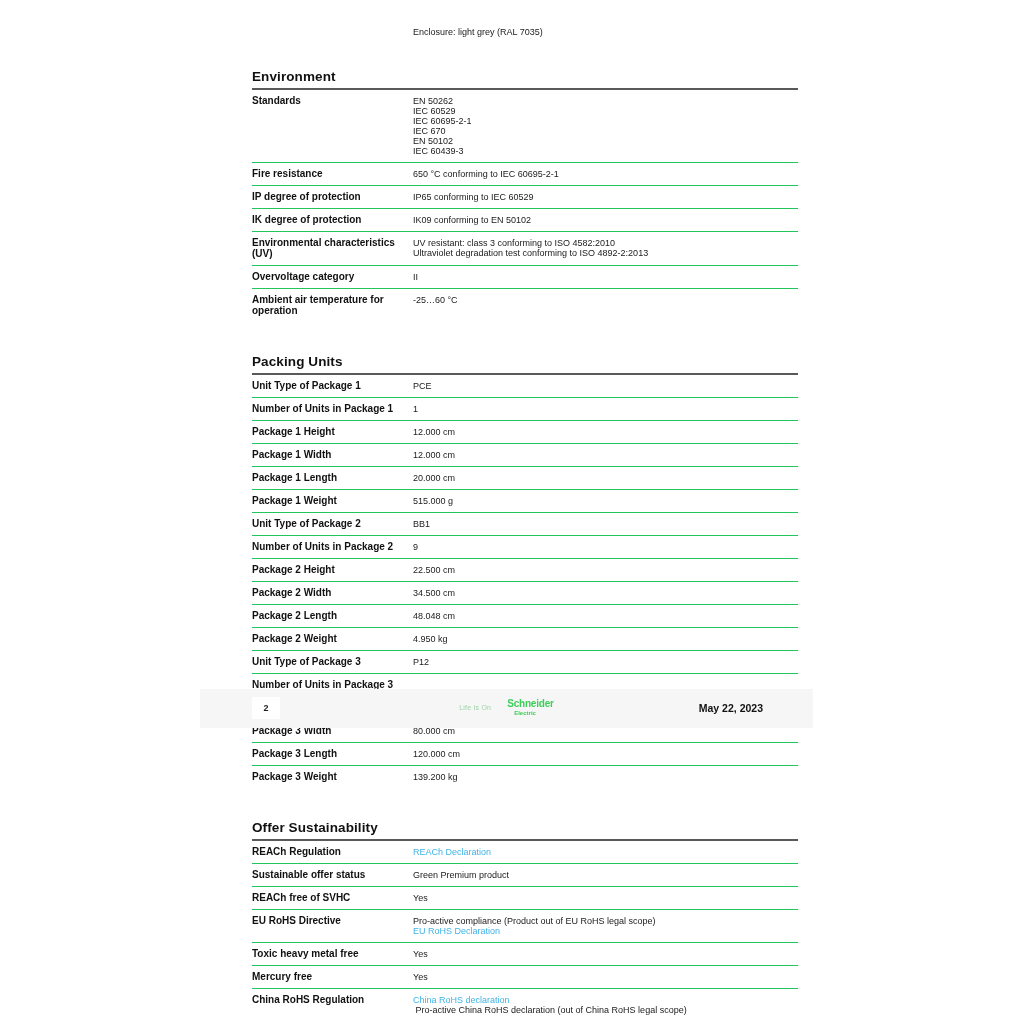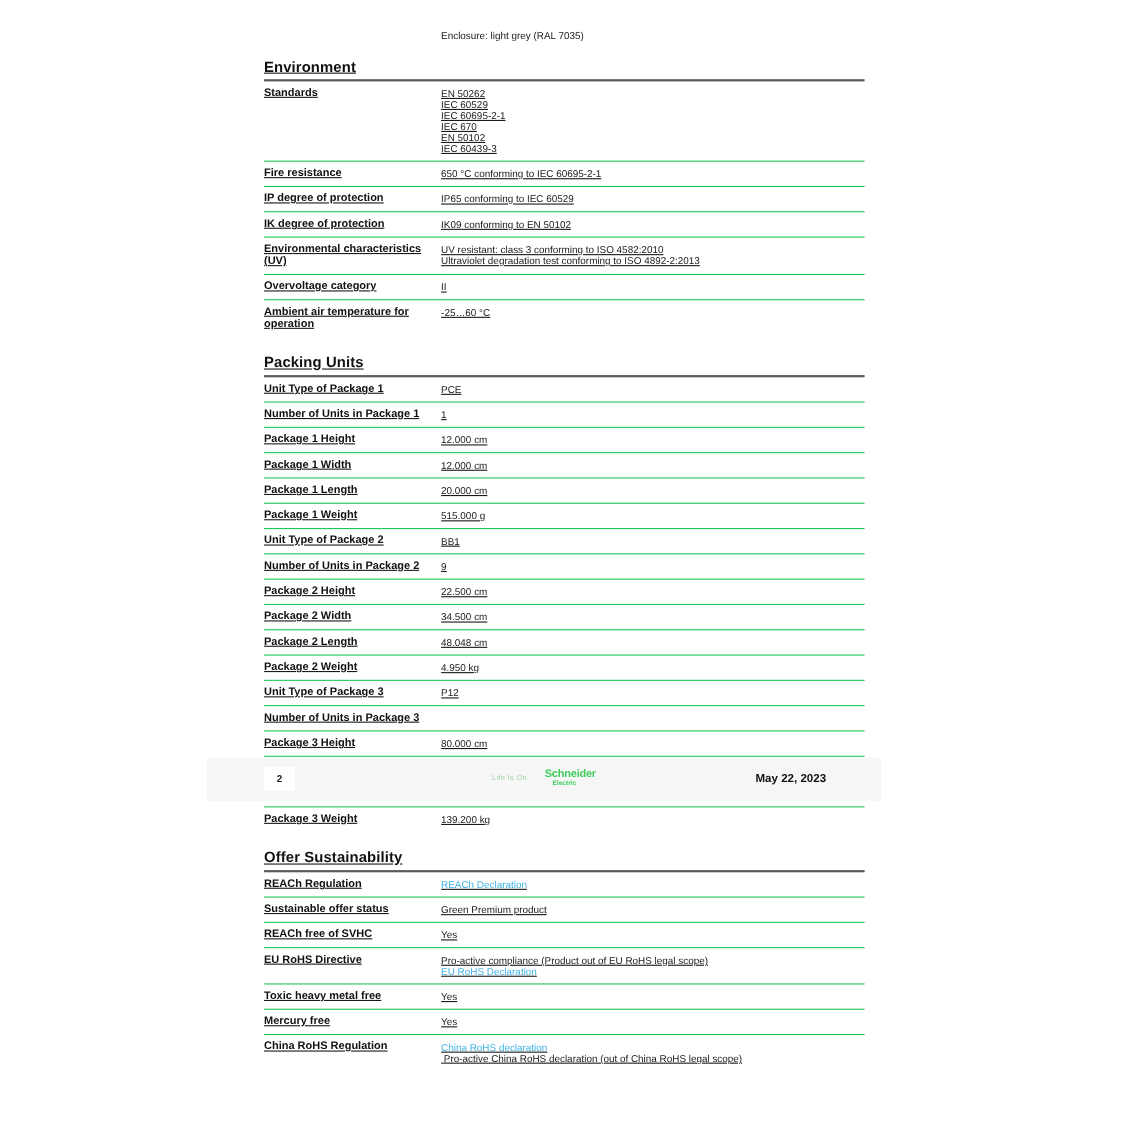--- a/index.html
+++ b/index.html
@@ -5,34 +5,34 @@
   * { margin: 0; padding: 0; box-sizing: border-box; }
   html, body {
     width: 1024px; height: 1024px;
     background: #ffffff;
     font-family: "Liberation Sans", sans-serif;
     color: #1a1a1a;
     overflow: hidden;
   }
   .page {
     position: absolute;
-    left: 188px; top: 0;
+    left: 200px; top: 0;
     width: 613px; height: 728px;
     background: #ffffff;
   }
   .content {
     padding: 27px 15px 0 52px;
   }
   .intro-value {
     margin-left: 161px;
     font-size: 9px;
     line-height: 10px;
     color: #1a1a1a;
   }
-  .section { margin-top: 16px; text-decoration: underline; }
+  .section { margin-top: 32px; }
   .section-title {
     font-size: 13.5px;
     font-weight: bold;
     color: #111111;
     padding-bottom: 4px;
     border-bottom: 2px solid #595959;
     letter-spacing: 0.1px;
   }
   .spec-row {
     display: flex;

